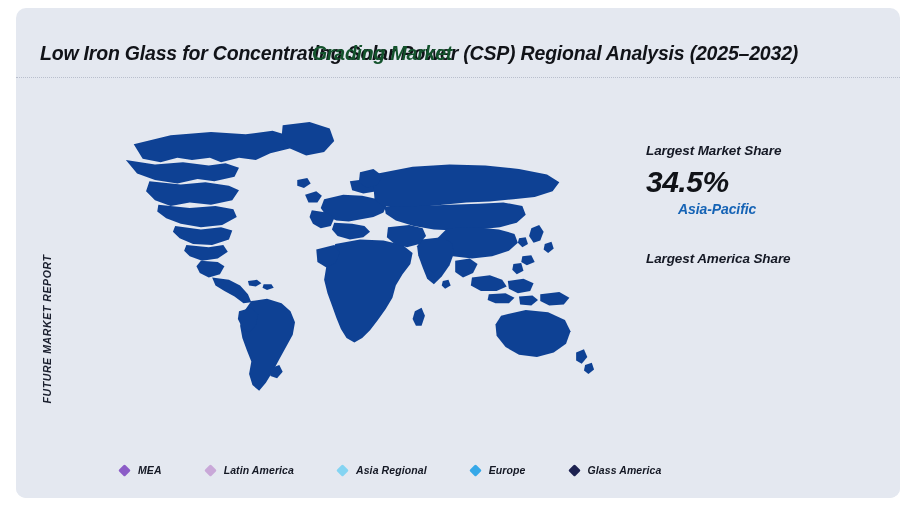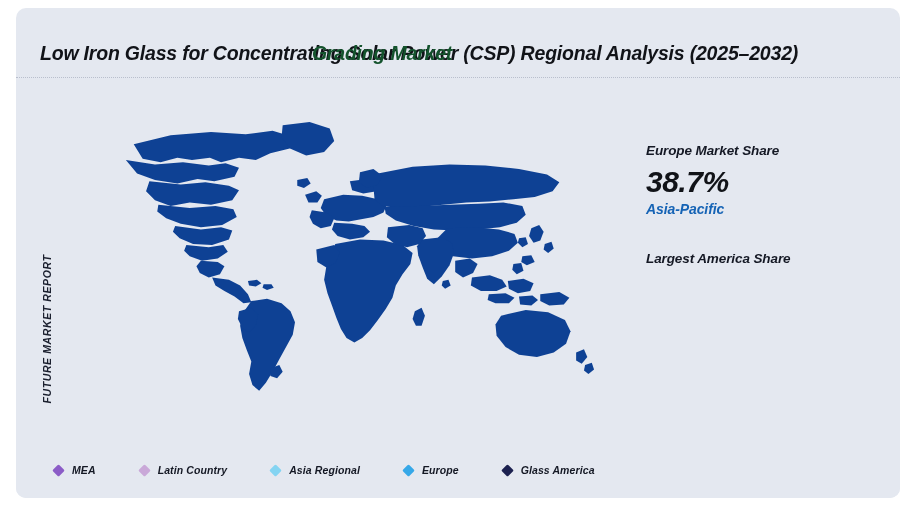--- a/index.html
+++ b/index.html
@@ -144,32 +144,33 @@
     color: #111318;
     letter-spacing: -0.5px;
     line-height: 1.05;
     margin-bottom: 3px;
   }
   .stat-sub {
     font-size: 14px;
     font-weight: bold;
     color: #1563b5;
     letter-spacing: -0.1px;
+    margin-left: 32px;
   }
 
   
   .legend {
     position: absolute;
     left: 0;
     top: 372px;
     width: 884px;
     height: 40px;
     display: flex;
     align-items: center;
-    padding-left: 38px;
+    padding-left: 104px;
     box-sizing: border-box;
   }
   .legend-item {
     display: flex;
     align-items: center;
     margin-right: 44px;
     white-space: nowrap;
   }
   .legend-marker {
     width: 9px;
@@ -271,39 +272,39 @@
             <path d="M516 118 L540 112 L556 124 L548 140 L528 146 L514 136 Z"></path>
 
             <path d="M664 312 L674 310 L678 320 L668 326 L662 320 Z"></path>
           </g>
         </svg>
       </div>
 
       <div class="stats">
 
         <div class="stat-block">
-          <div class="stat-label">Europe Market Share</div>
-          <div class="stat-value">38.7%</div>
+          <div class="stat-label">Largest Market Share</div>
+          <div class="stat-value">34.5%</div>
           <div class="stat-sub">Asia-Pacific</div>
         </div>
 
         <div class="stat-block">
           <div class="stat-label">Largest America Share</div>
         </div>
 
       </div>
 
       <div class="legend">
         <div class="legend-item">
           <span class="legend-marker" style="background:#8b5cc7"></span>
           <span class="legend-text">MEA</span>
         </div>
         <div class="legend-item">
           <span class="legend-marker" style="background:#c9a8d8"></span>
-          <span class="legend-text">Latin Country</span>
+          <span class="legend-text">Latin America</span>
         </div>
         <div class="legend-item">
           <span class="legend-marker" style="background:#84d4f2"></span>
           <span class="legend-text">Asia Regional</span>
         </div>
         <div class="legend-item">
           <span class="legend-marker" style="background:#36a8e8"></span>
           <span class="legend-text">Europe</span>
         </div>
         <div class="legend-item">

